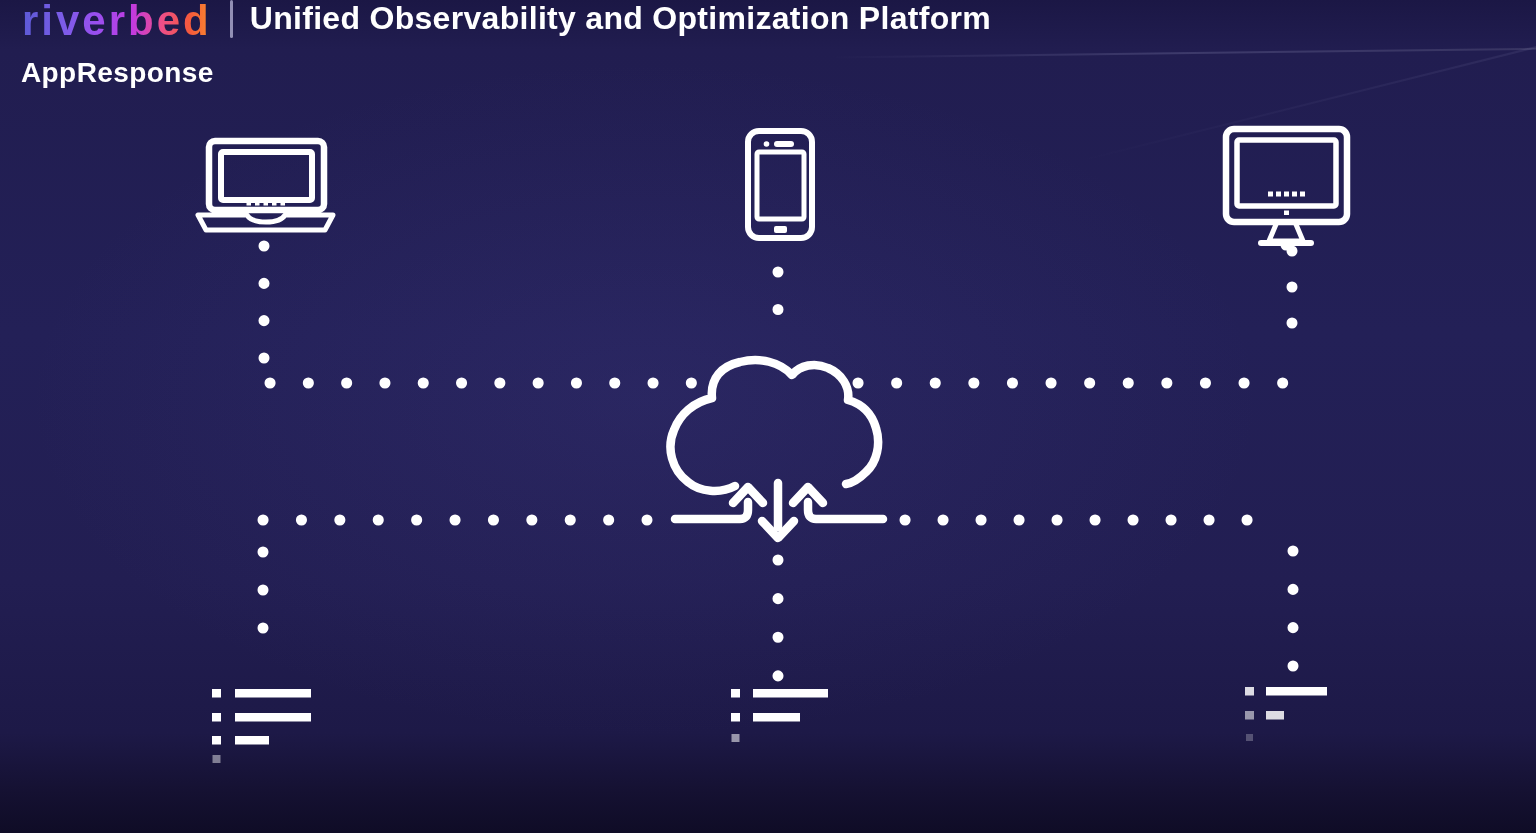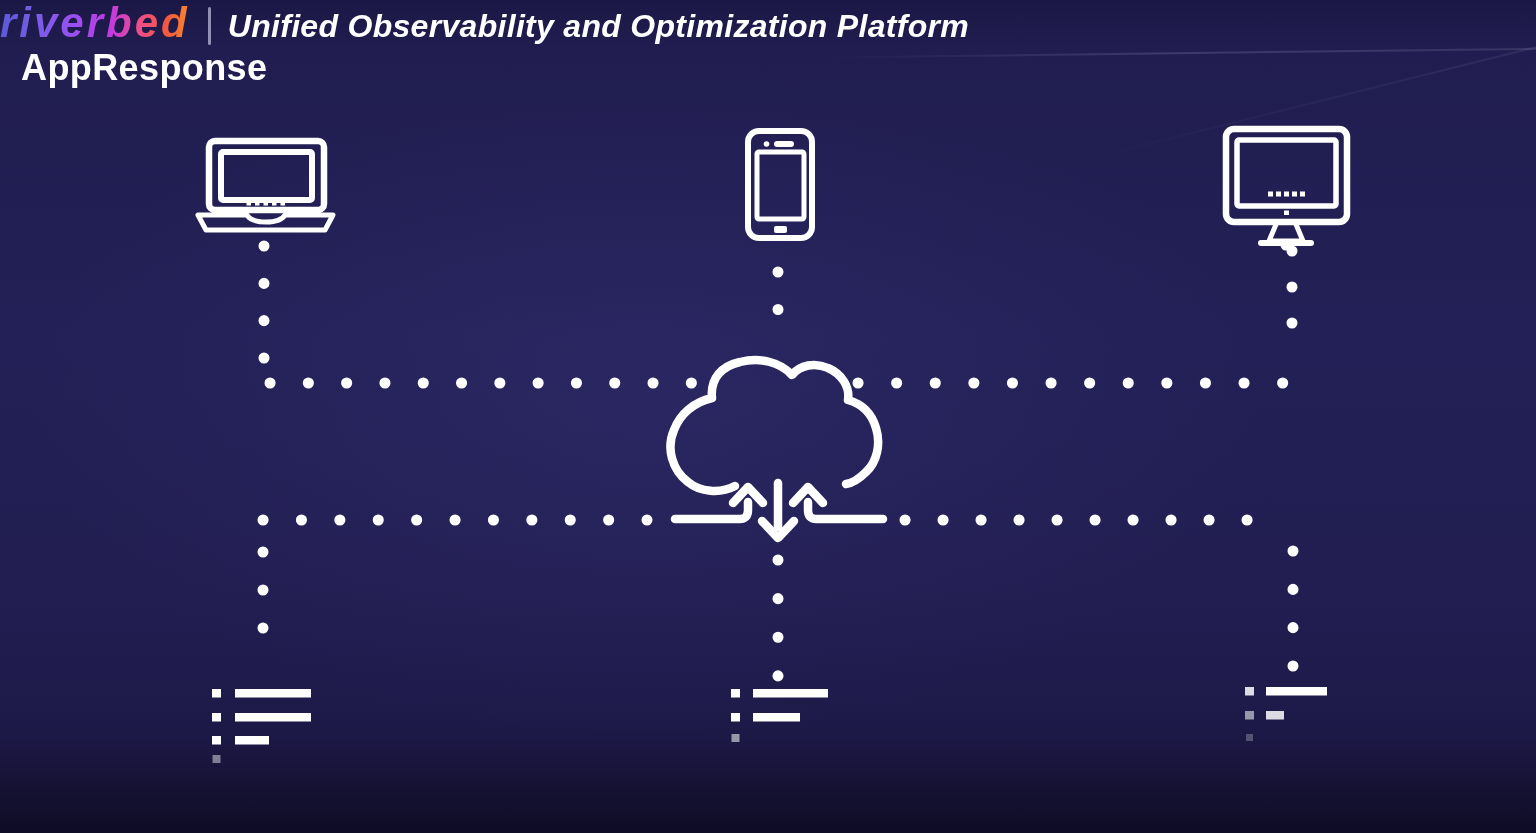--- a/index.html
+++ b/index.html
@@ -9,29 +9,29 @@
     background:
       radial-gradient(ellipse 950px 520px at 42% 48%, rgba(84,78,165,0.15), rgba(0,0,0,0) 65%),
       linear-gradient(180deg,#1b1745 0%,#211d50 6%,#232057 40%,#221e52 70%,#1d1947 88%,#151132 95%,#0f0c26 100%);
   }
   .streak1{position:absolute;left:54%;top:52px;width:48%;height:2px;
     background:linear-gradient(90deg,rgba(255,255,255,0),rgba(190,190,230,0.18) 45%,rgba(255,255,255,0.10));
     transform:rotate(-0.7deg);}
   .streak2{position:absolute;right:-70px;top:96px;width:540px;height:2px;
     background:linear-gradient(90deg,rgba(255,255,255,0),rgba(190,190,230,0.10));
     transform:rotate(-14deg);}
-  .header{position:absolute;top:0;left:0;right:0;height:52px;display:flex;align-items:center;font-style:italic;}
+  .header{position:absolute;top:0;left:0;right:0;height:52px;display:flex;align-items:flex-start;padding-left:22px;}
   .logo{
     font-size:42px;font-weight:700;letter-spacing:3px;line-height:1;padding-bottom:6px;
     background:linear-gradient(90deg,#5c5ad6 0%,#7c5ce8 22%,#9b4ef0 40%,#c13ae0 58%,#ee4f86 74%,#f5593d 88%,#f98a2b 100%);
     -webkit-background-clip:text;background-clip:text;color:transparent;
   }
   .divider{width:3px;height:38px;background:#a7a4c8;opacity:.85;border-radius:2px;margin:0 17px 0 18px;}
   .title{font-size:32px;font-weight:700;color:#ffffff;letter-spacing:0.3px;}
-  .subtitle{position:absolute;top:47px;left:21px;font-size:36px;font-weight:700;color:#ffffff;letter-spacing:0.4px;text-align:right;}
+  .subtitle{position:absolute;top:57px;left:21px;font-size:28px;font-weight:700;color:#ffffff;letter-spacing:0.4px;text-align:right;}
   .diagram-svg{position:absolute;left:0;top:0;}
 </style>
 </head>
 <body>
 
 <div class="stage">
   <div class="streak1"></div>
   <div class="streak2"></div>
 
   <div class="header">

